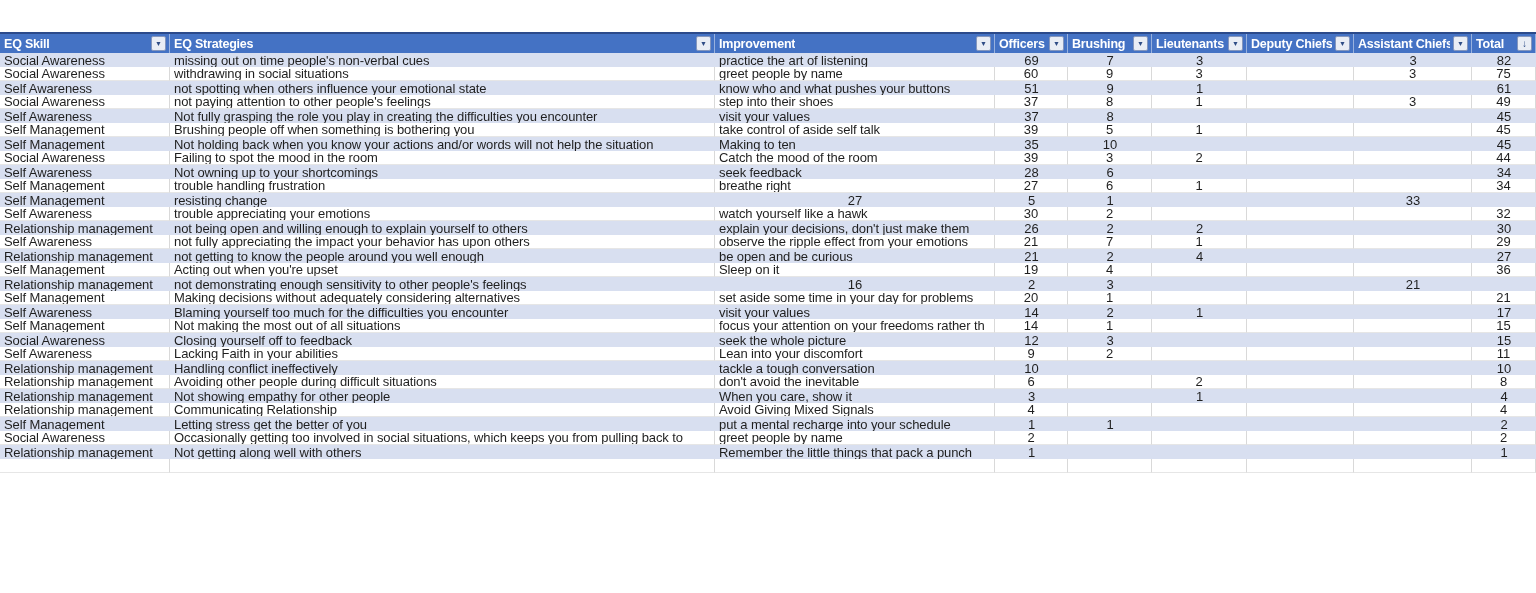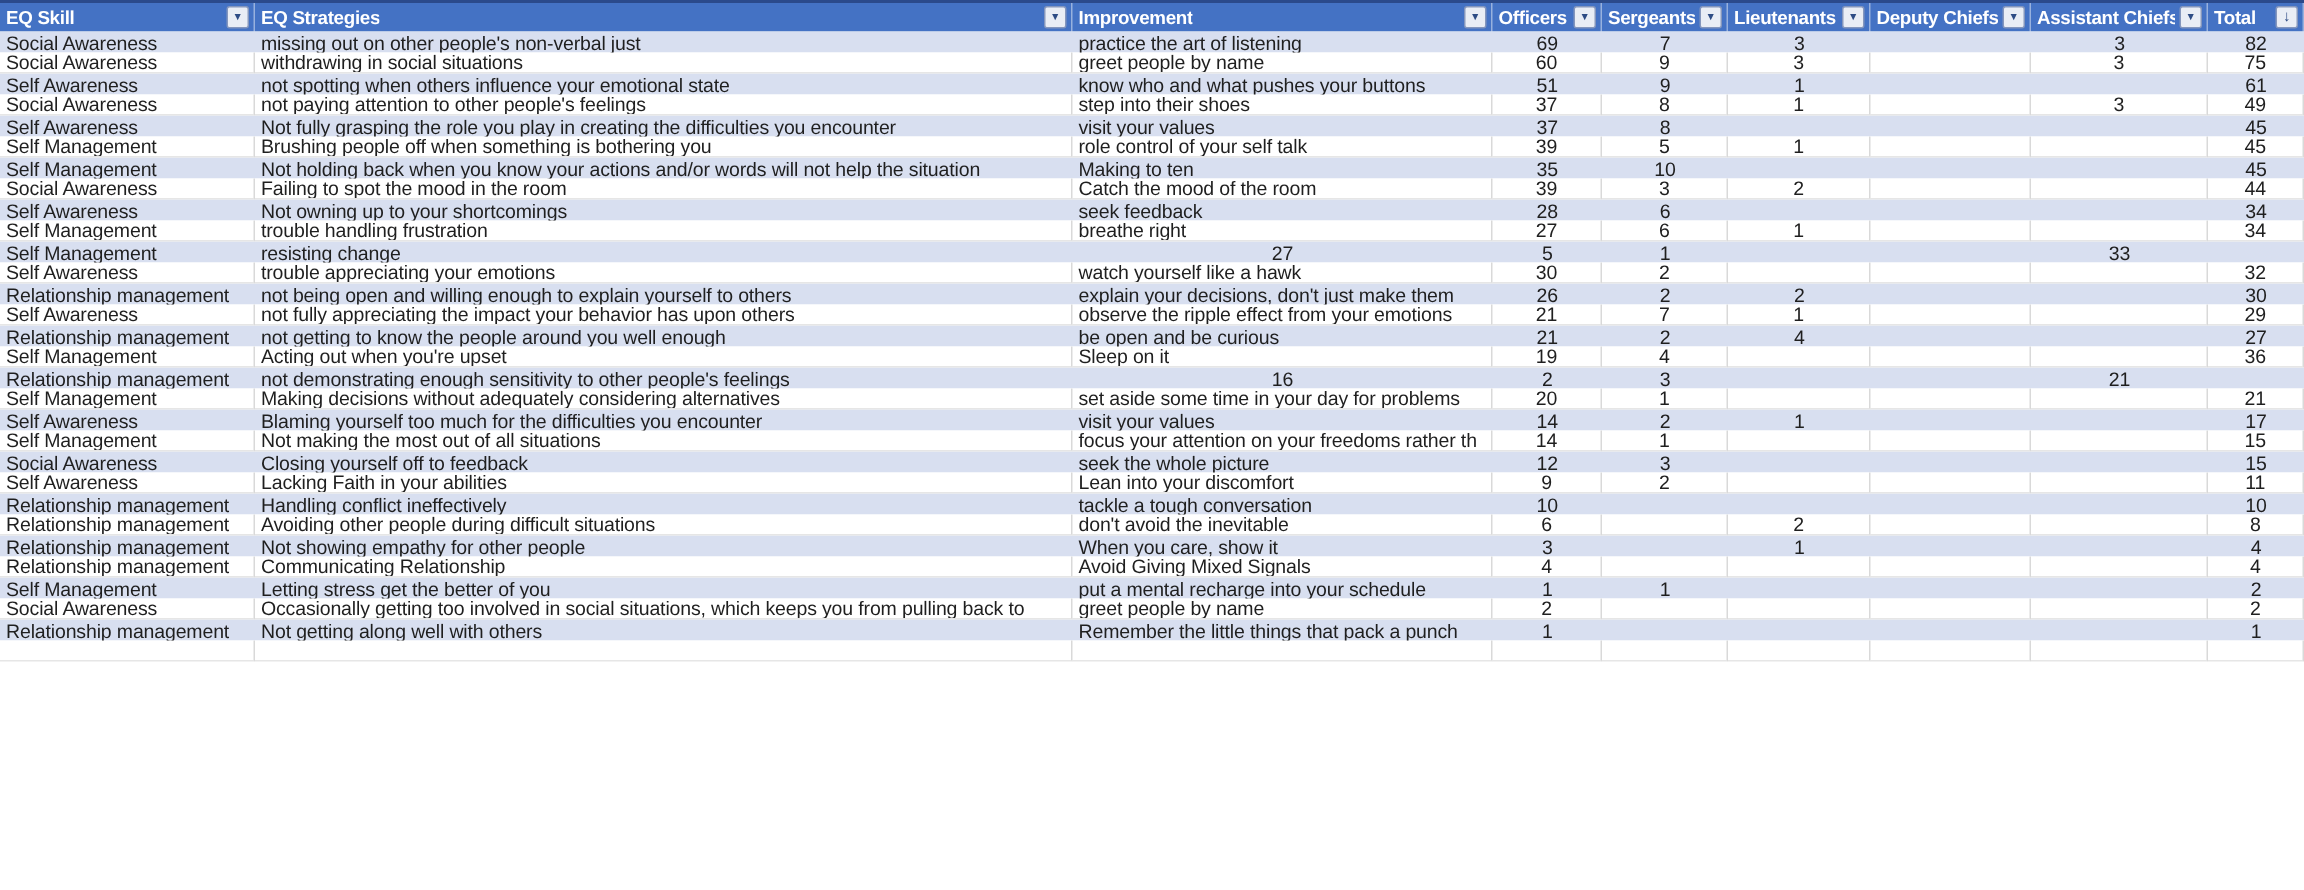--- a/index.html
+++ b/index.html
@@ -4,21 +4,21 @@
 <style>
   html,body{margin:0;padding:0;background:#fff;}
   .sheet{
     width:1536px;height:593px;overflow:hidden;background:#fff;
     font-family:"Liberation Sans",sans-serif;
     --cols:170px 545px 280px 73px 84px 95px 107px 118px 64px;
   }
   .hrow{
     display:grid;grid-template-columns:var(--cols);
     height:21px;box-sizing:border-box;
-    background:#4472C4;border-top:2px solid #2b4a8b;
+    background:#4472C4;border-top:2px solid #2b4a8b;margin-top:32px;
   }
   .hcell{
     display:flex;align-items:center;justify-content:space-between;
     padding:0 3px 0 4px;box-sizing:border-box;overflow:hidden;
     border-right:1px solid rgba(255,255,255,.45);
   }
   .hcell .hlabel{
     color:#fff;font-size:12.5px;font-weight:bold;letter-spacing:-.2px;
     white-space:nowrap;overflow:hidden;
   }
@@ -56,21 +56,21 @@
     </div>
     <div class="hcell">
       <span class="hlabel">Improvement</span>
       <span class="filter-btn"></span>
     </div>
     <div class="hcell">
       <span class="hlabel">Officers</span>
       <span class="filter-btn"></span>
     </div>
     <div class="hcell">
-      <span class="hlabel">Sergeants</span>
+      <span class="hlabel">Brushing</span>
       <span class="filter-btn"></span>
     </div>
     <div class="hcell">
       <span class="hlabel">Lieutenants</span>
       <span class="filter-btn"></span>
     </div>
     <div class="hcell">
       <span class="hlabel">Deputy Chiefs</span>
       <span class="filter-btn"></span>
     </div>
@@ -80,21 +80,21 @@
     </div>
     <div class="hcell">
       <span class="hlabel">Total</span>
       <span class="filter-btn sort"></span>
     </div>
   </div>
 
   <div>
       <div class="row band">
         <div class="cell">Social Awareness</div>
-        <div class="cell">missing out on other people's non-verbal just</div>
+        <div class="cell">missing out on time people's non-verbal cues</div>
         <div class="cell">practice the art of listening</div>
         <div class="cell num">69</div>
         <div class="cell num">7</div>
         <div class="cell num">3</div>
         <div class="cell num"></div>
         <div class="cell num">3</div>
         <div class="cell num">82</div>
       </div>
       <div class="row white">
         <div class="cell">Social Awareness</div>
@@ -136,21 +136,21 @@
         <div class="cell num">37</div>
         <div class="cell num">8</div>
         <div class="cell num"></div>
         <div class="cell num"></div>
         <div class="cell num"></div>
         <div class="cell num">45</div>
       </div>
       <div class="row white">
         <div class="cell">Self Management</div>
         <div class="cell">Brushing people off when something is bothering you</div>
-        <div class="cell">role control of your self talk</div>
+        <div class="cell">take control of aside self talk</div>
         <div class="cell num">39</div>
         <div class="cell num">5</div>
         <div class="cell num">1</div>
         <div class="cell num"></div>
         <div class="cell num"></div>
         <div class="cell num">45</div>
       </div>
       <div class="row band">
         <div class="cell">Self Management</div>
         <div class="cell">Not holding back when you know your actions and/or words will not help the situation</div>

